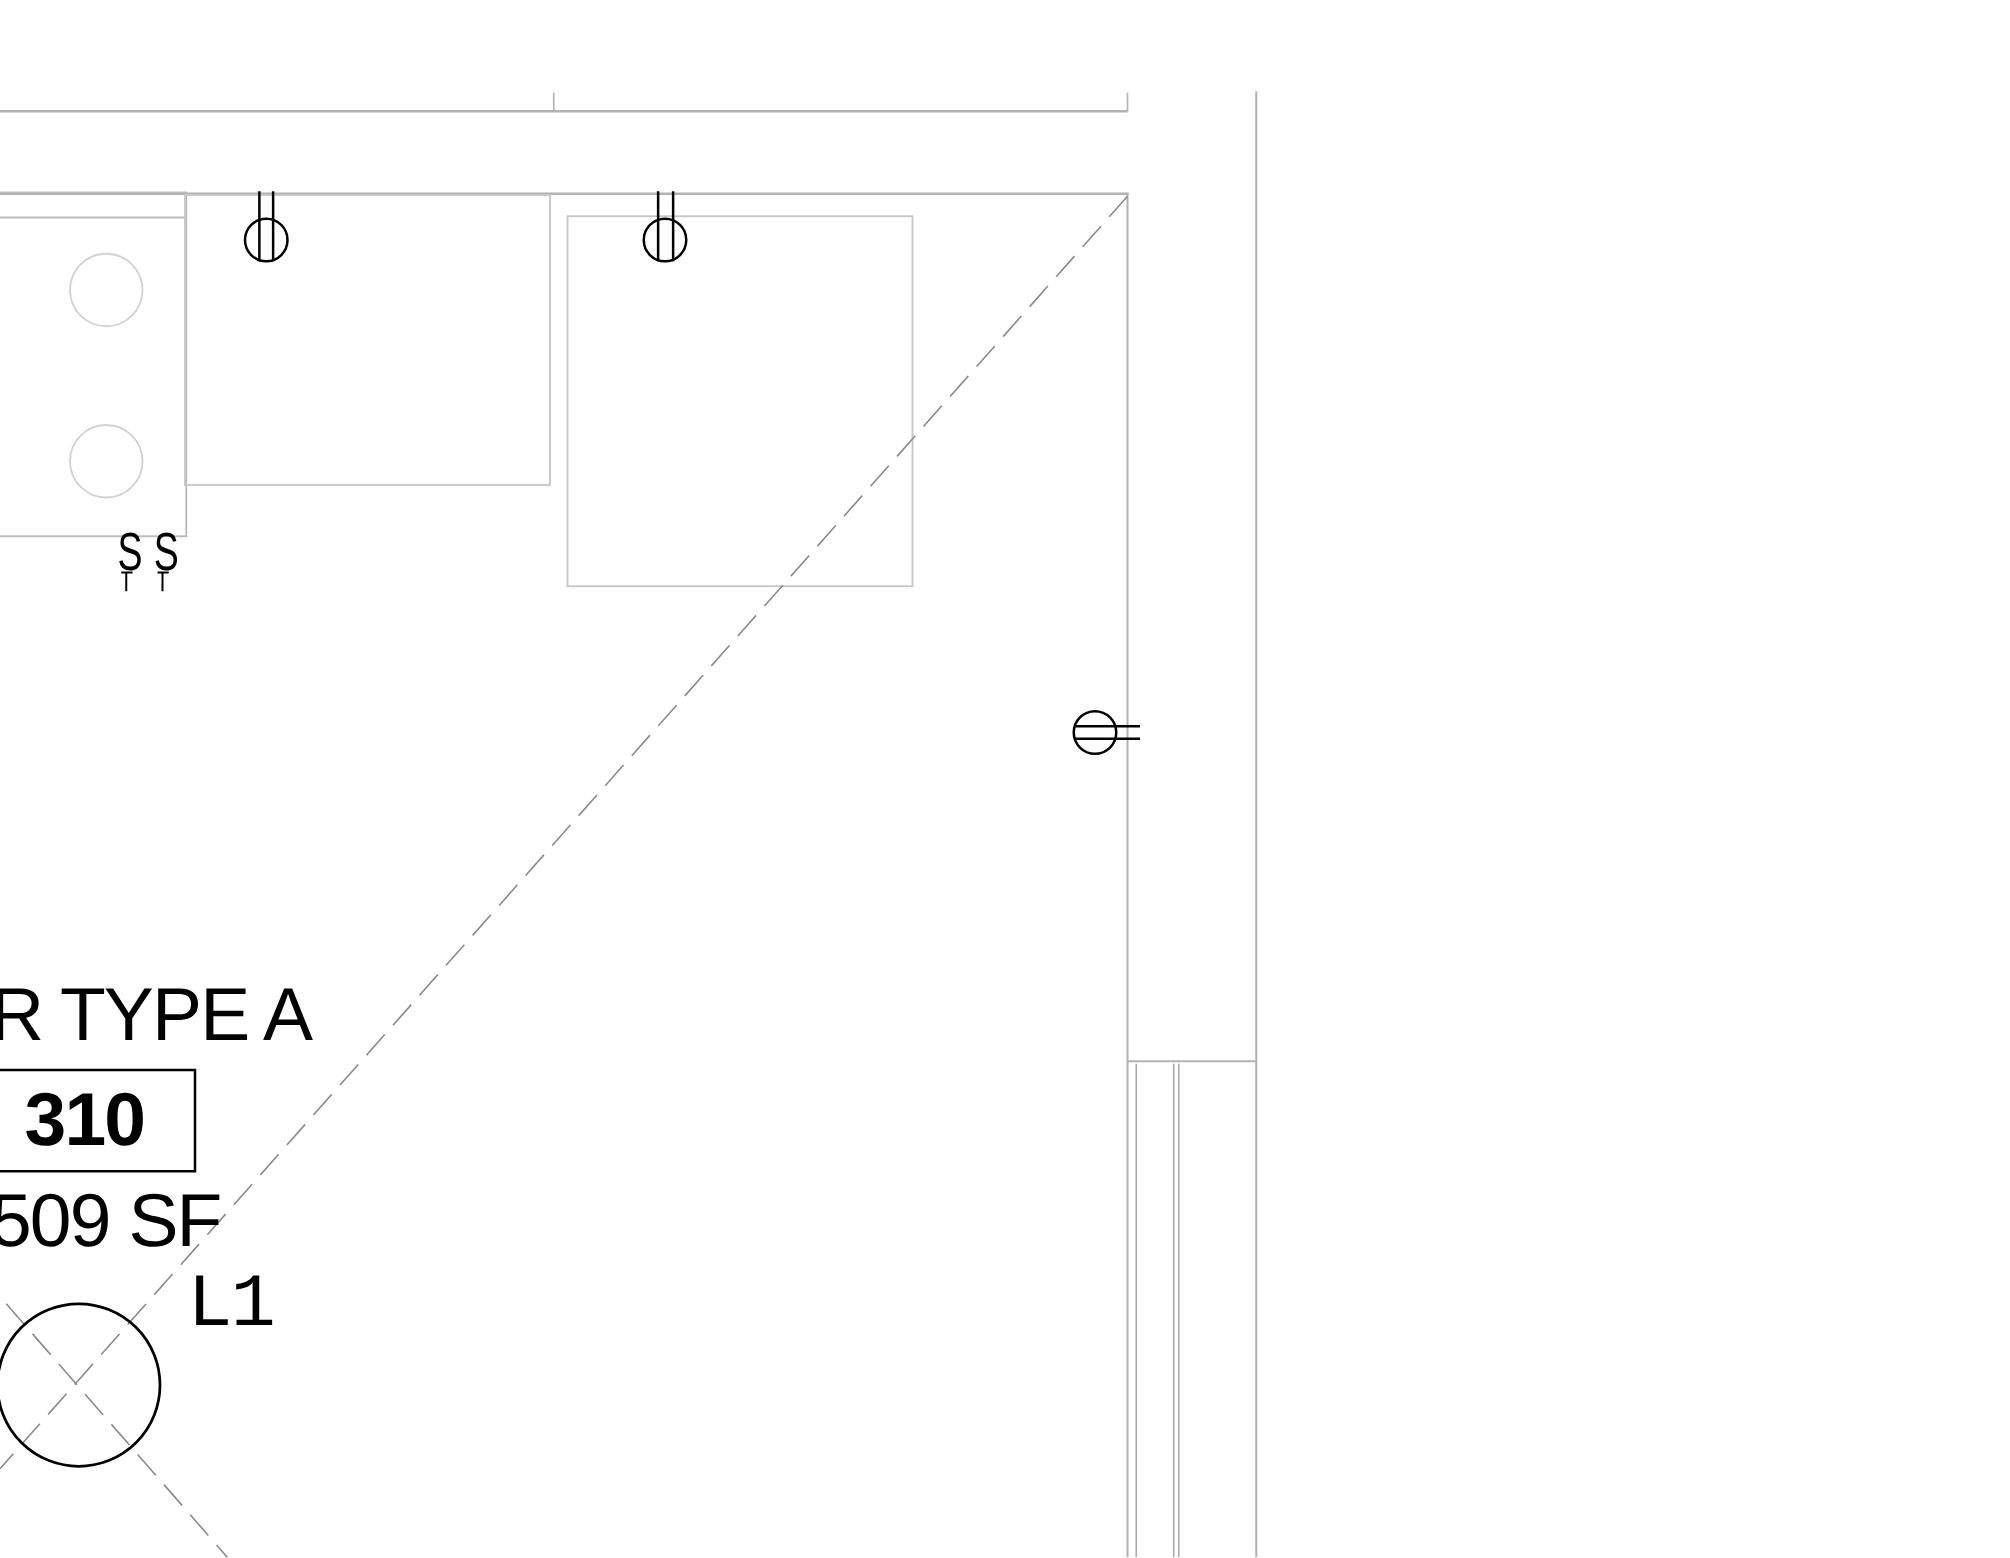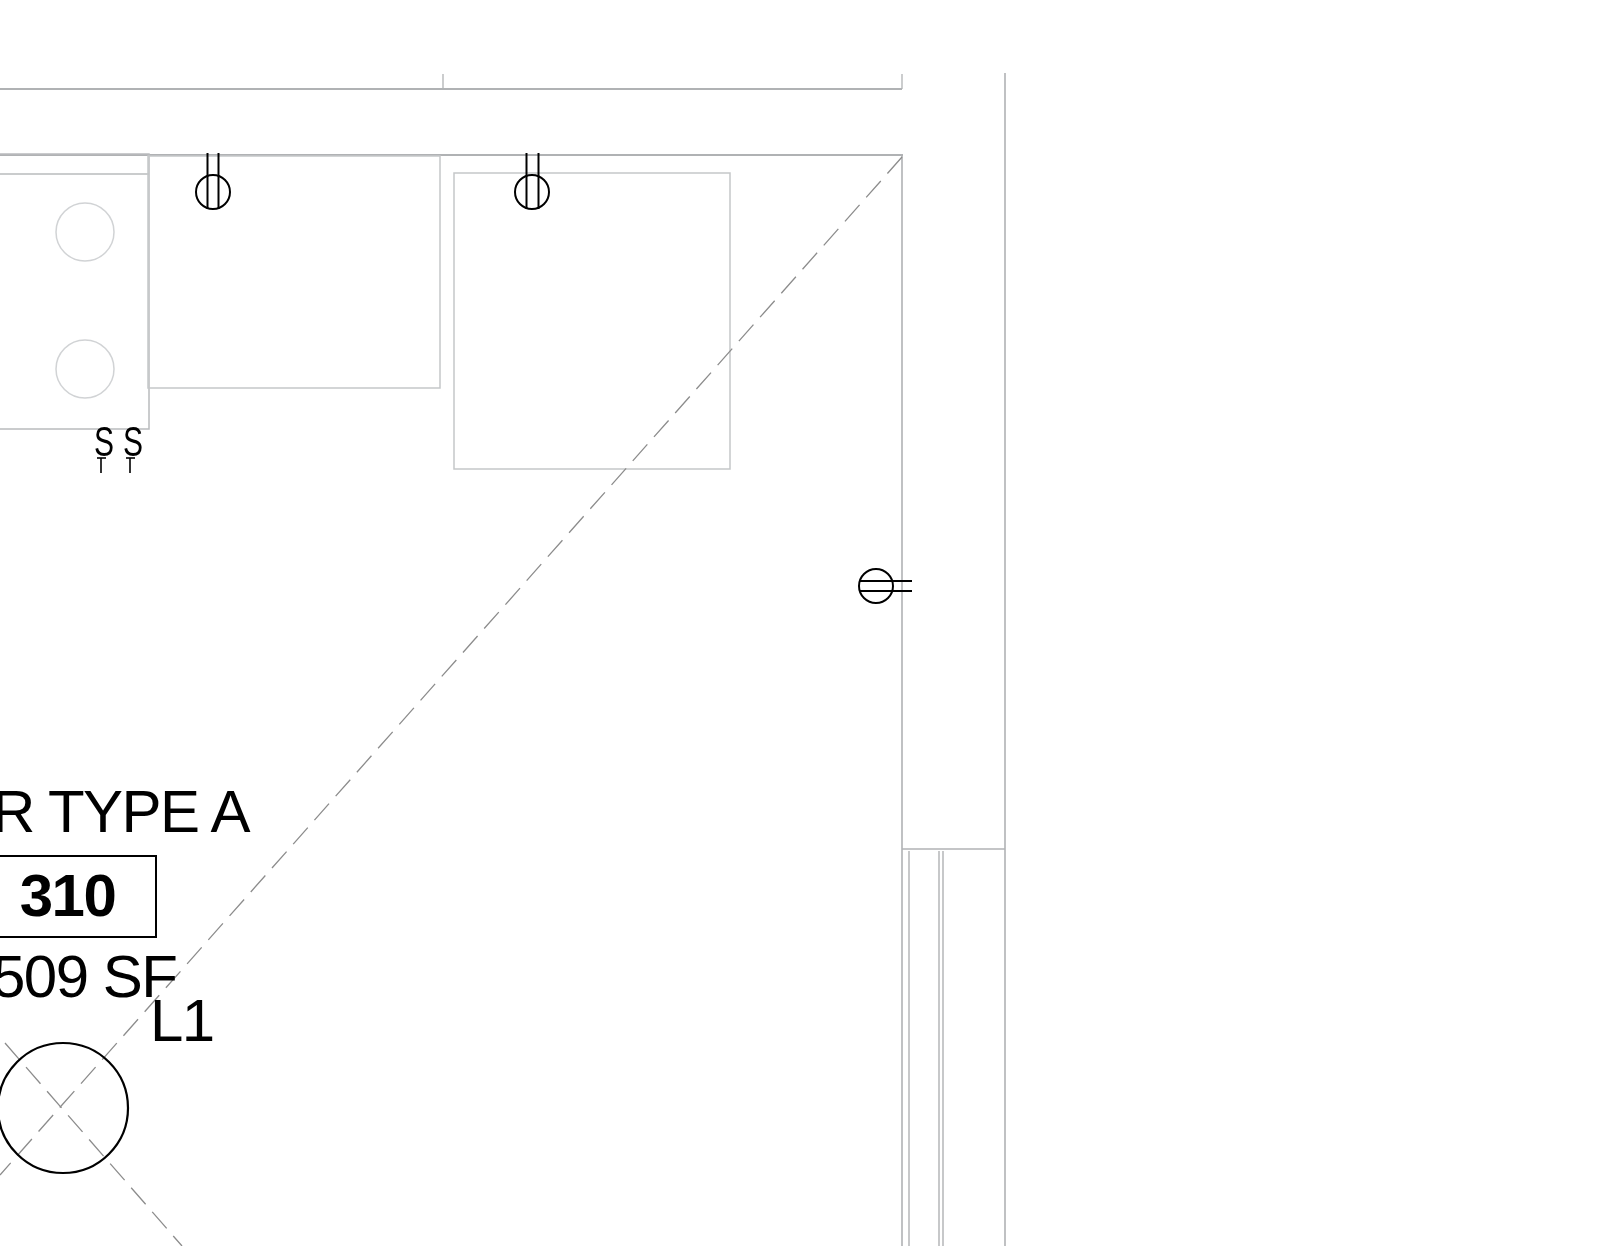--- a/index.html
+++ b/index.html
@@ -28,21 +28,21 @@
     border:2px solid #000000;
     background:#ffffff;
   }
   #room-number{
     left:-22px;top:866px;
     width:179px;
     text-align:center;
   }
   #room-type-label{left:-8px;top:782px;}
   #area-label{left:-8px;top:947px;}
-  #light-label{left:150px;top:991px;}
+  #light-label{left:150px;top:1015px;font-family:Liberation Mono, monospace;}
 </style>
 </head>
 <body>
 
 <div id="canvas">
 
   <svg id="linework" width="1608" height="1246" viewBox="0 0 1608 1246">
 
     <g fill="none" stroke-width="2" stroke="#b0b2b4">
       <line x1="0" y1="89" x2="902" y2="89"></line>

